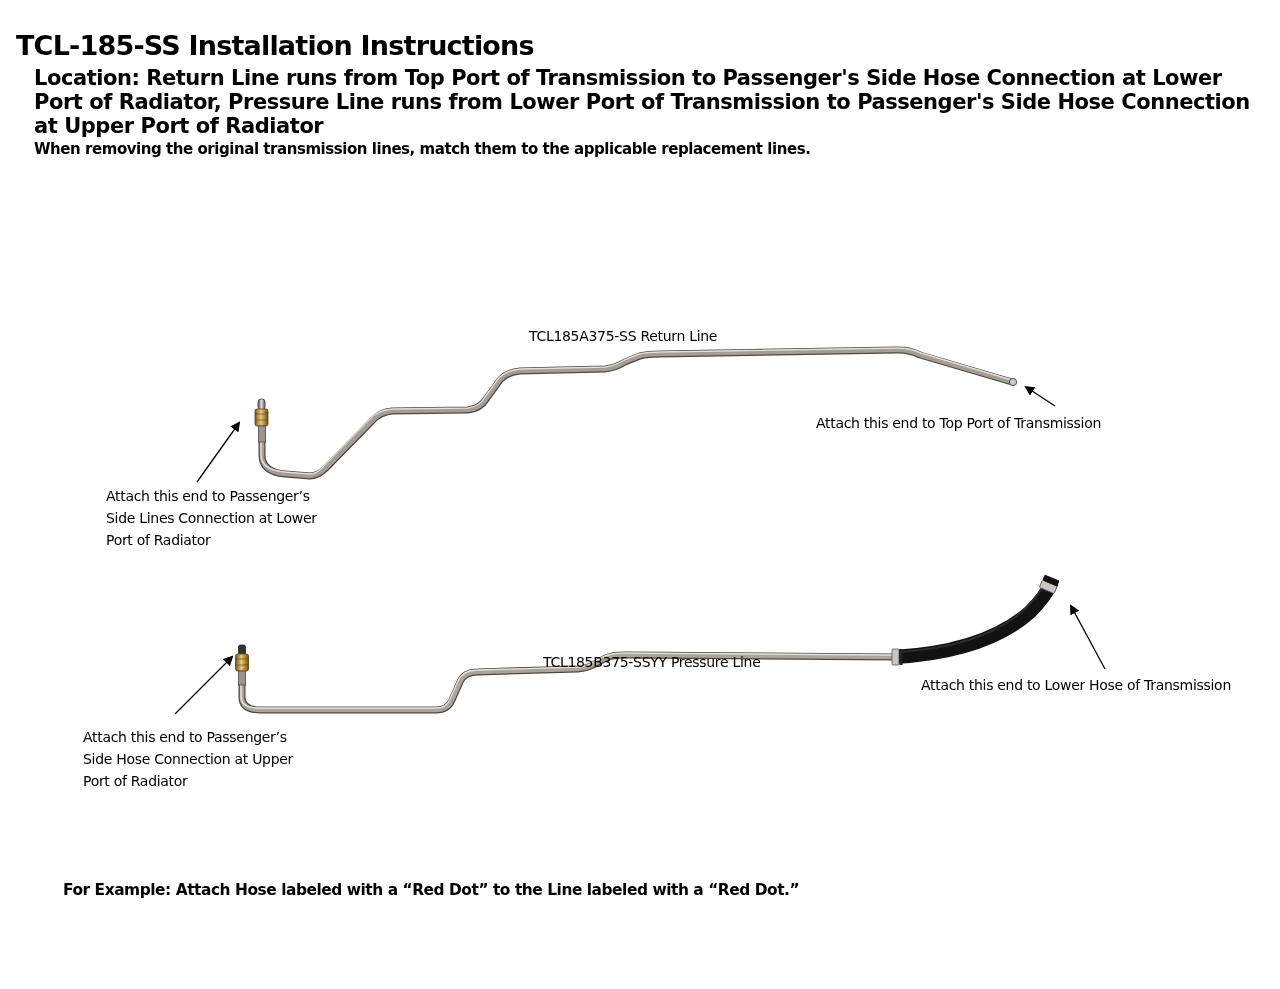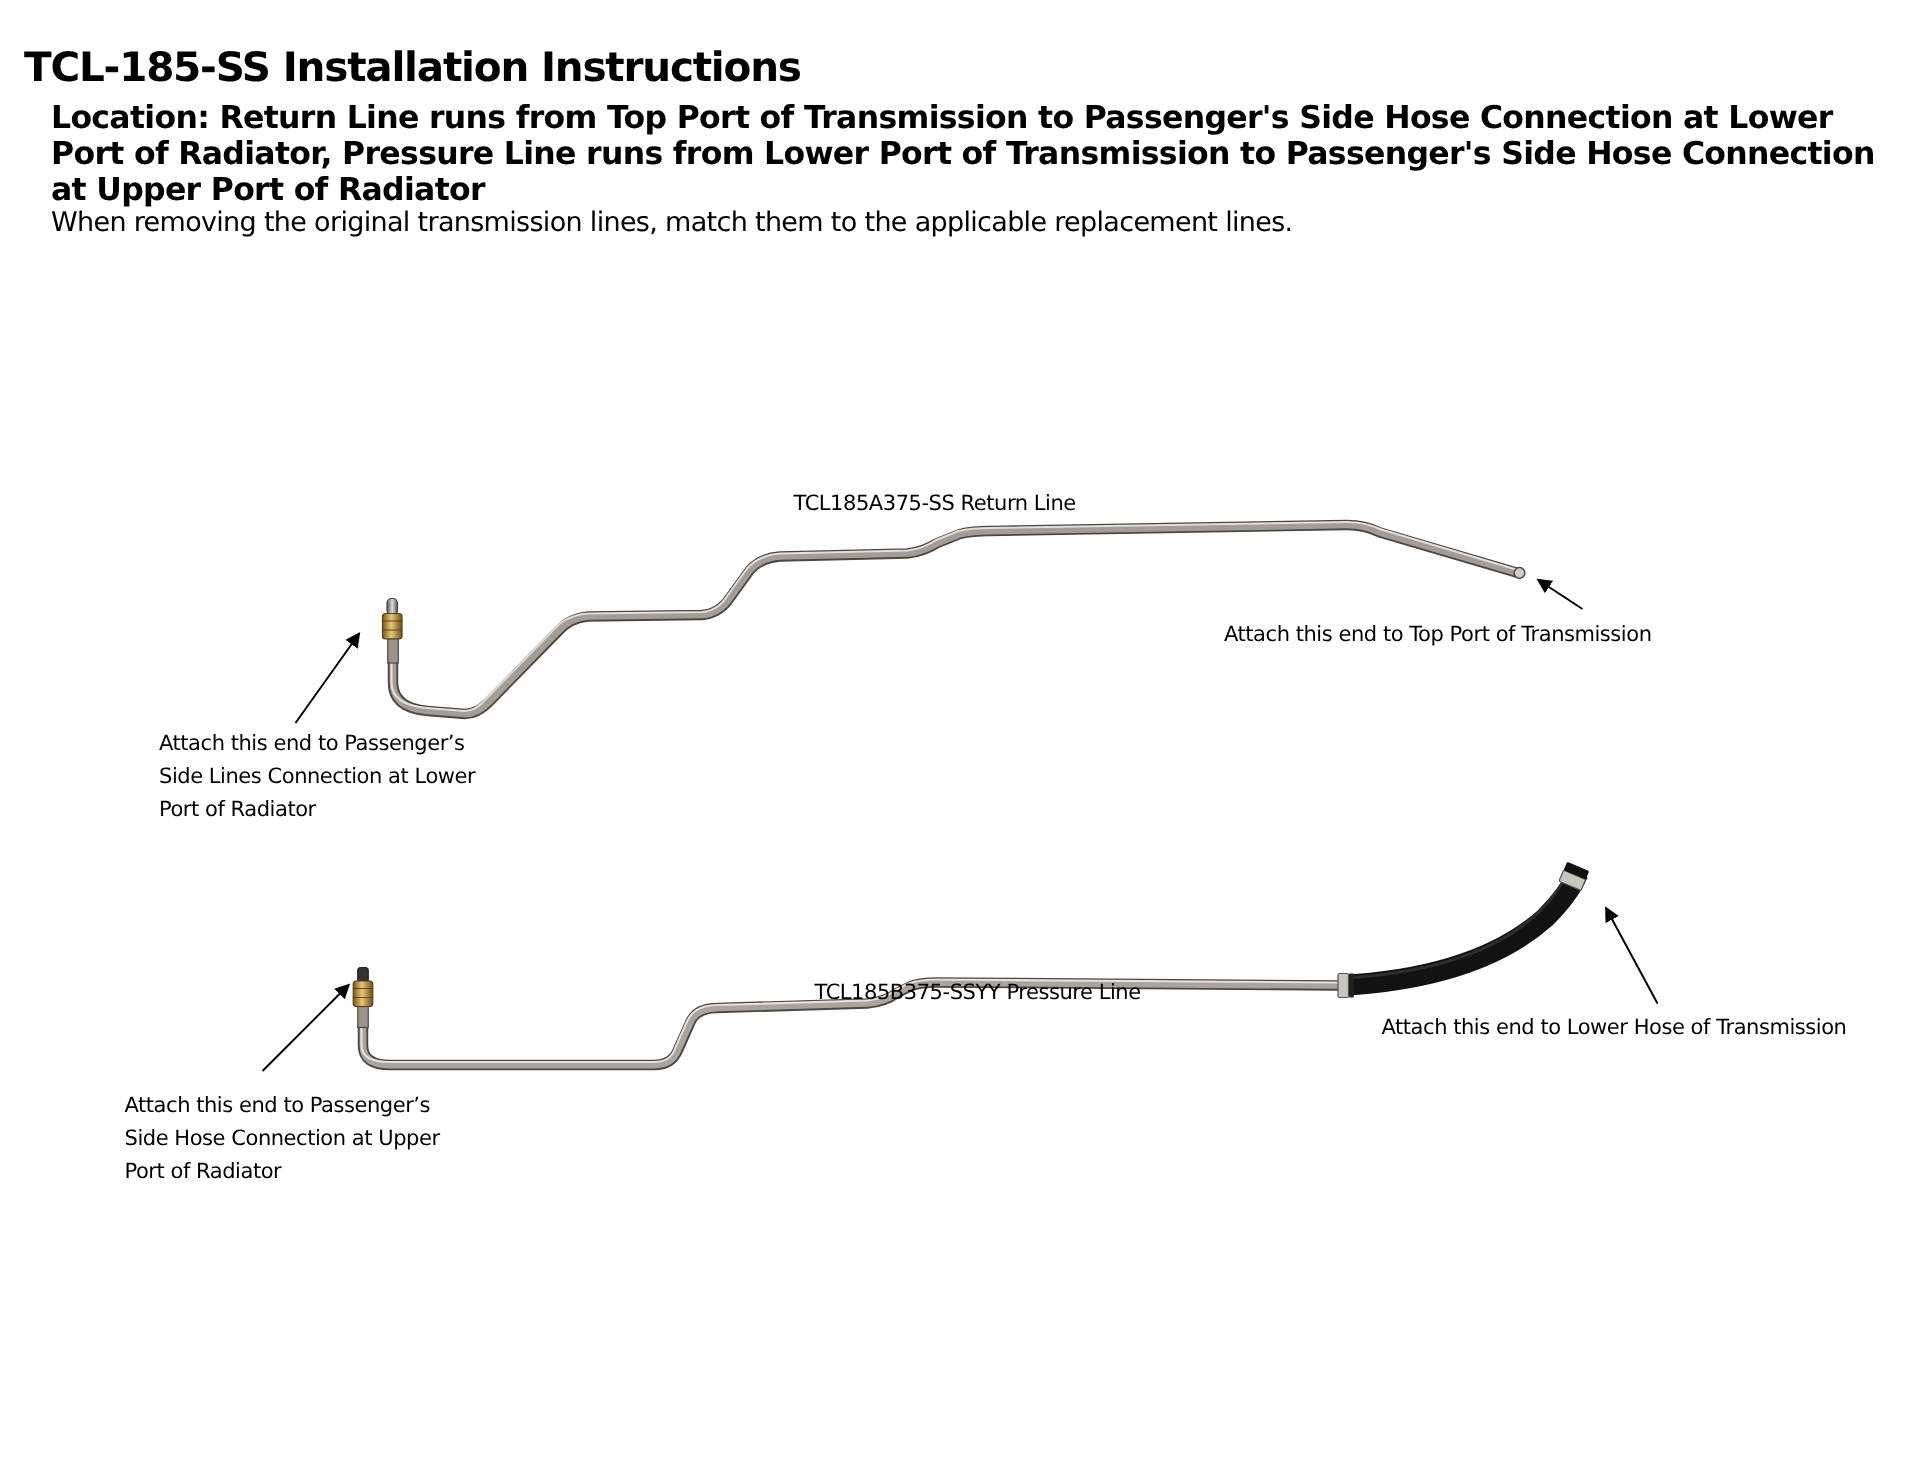--- a/index.html
+++ b/index.html
@@ -30,22 +30,22 @@
       top: 66px;
       width: 1235px;
       font-size: 21px;
       font-weight: bold;
       line-height: 24px;
       letter-spacing: -0.45px;
     }
     .instruction {
       left: 34px;
       top: 137px;
-      font-size: 18px;
-      font-weight: normal;
+      font-size: 15px;
+      font-weight: bold;
       line-height: 24px;
       letter-spacing: -0.45px;
       white-space: nowrap;
     }
     .part-label {
       font-size: 14px;
       line-height: 20px;
       letter-spacing: -0.3px;
       white-space: nowrap;
     }
@@ -155,13 +155,14 @@
 
 <div class="abs part-label" style="left:543px; top:652px;">TCL185B375-SSYY Pressure Line</div>
 <div class="abs callout" style="left:921px; top:674px; white-space:nowrap;">Attach this end to Lower Hose of Transmission</div>
 <div class="abs callout" style="left:83px; top:726px;">
   <div>Attach this end to Passenger’s</div>
   <div>Side Hose Connection at Upper</div>
   <div>Port of Radiator</div>
 </div>
 
 <div class="abs note">
+  <div>For Example: Attach Hose labeled with a “Red Dot” to the Line labeled with a “Red Dot.”</div>
 </div>
 
 </body></html>

